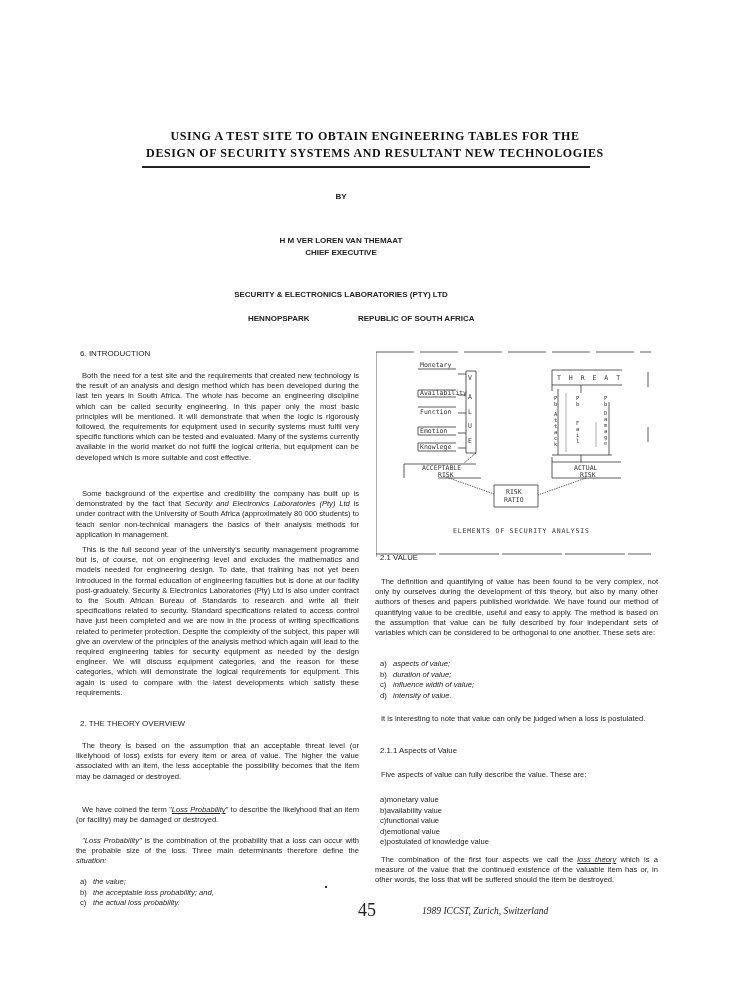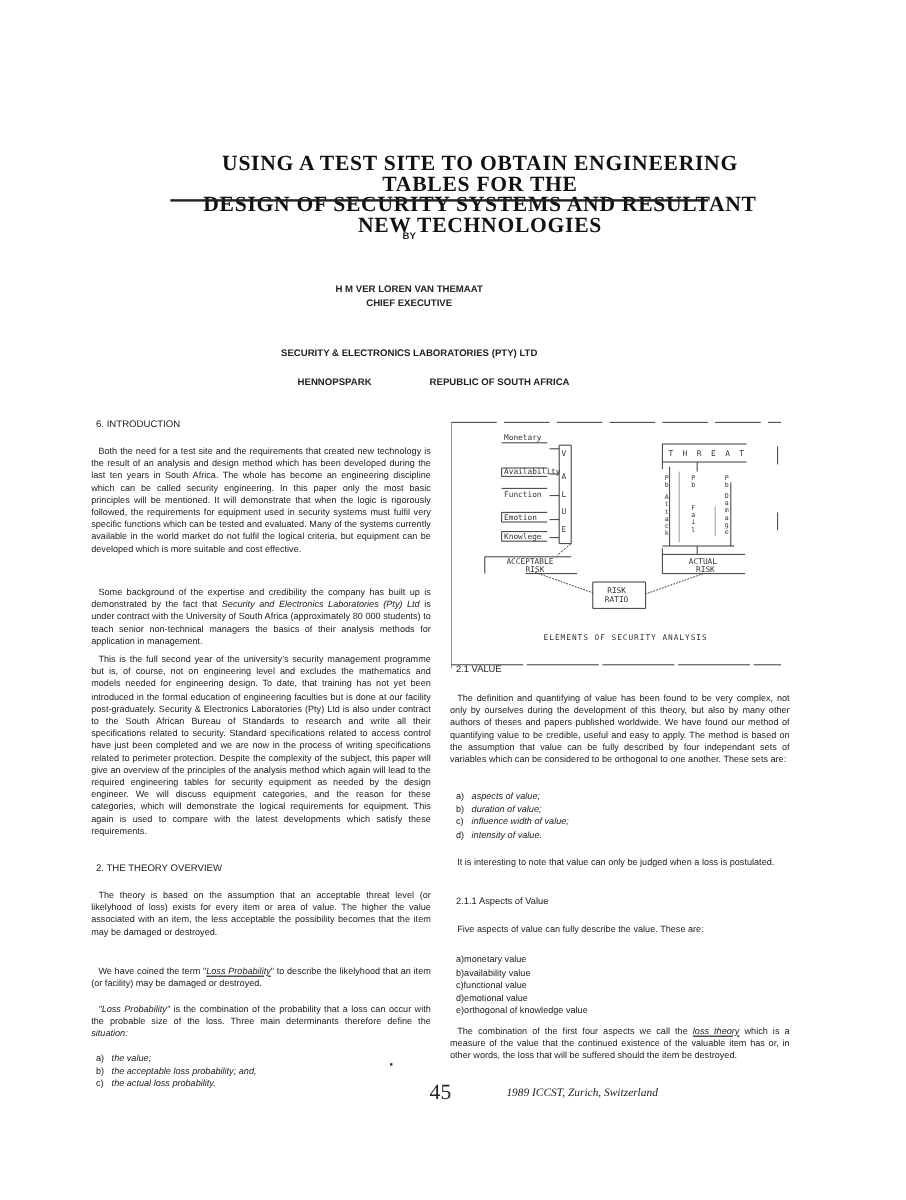--- a/index.html
+++ b/index.html
@@ -1,18 +1,18 @@
 <!DOCTYPE html>
 <html><head>
   <meta charset="utf-8">
   <style>
     html, body { margin: 0; padding: 0; background: #ffffff; }
     body { width: 755px; height: 1000px; position: relative; overflow: hidden; color: #1a1a1a; font-family: "Liberation Sans", sans-serif; }
     .abs { position: absolute; }
-    .title { left: 130px; top: 128px; width: 490px; text-align: center; font-family: "Liberation Serif", serif; font-weight: bold; font-size: 18px; line-height: 17px; letter-spacing: 0.6px; color: #111; text-transform: uppercase; margin-left: 25px; }
+    .title { left: 130px; top: 128px; width: 490px; text-align: center; font-family: "Liberation Serif", serif; font-weight: bold; font-size: 12px; line-height: 17px; letter-spacing: 0.6px; color: #111; text-transform: uppercase; }
     .title-rule { left: 142px; top: 166px; width: 448px; height: 2px; background: #222; }
     .center-line { left: 0; width: 682px; text-align: center; font-size: 8px; font-weight: bold; color: #222; }
     .para { font-size: 7.6px; line-height: 10.2px; text-align: justify; color: #222; }
     .heading { font-size: 8px; color: #222; }
     .list-item { font-size: 7.6px; line-height: 10.5px; color: #222; }
     .list-item i { font-style: italic; }
     .u { text-decoration: underline; }
     .footer-page { font-family: "Liberation Serif", serif; font-size: 18px; color: #222; }
     .footer-conf { font-family: "Liberation Serif", serif; font-style: italic; font-size: 9.5px; color: #222; }
     .diagram { left: 376px; top: 347px; width: 275px; height: 210px; }
@@ -183,19 +183,19 @@
 
 <div class="abs heading" style="left:380px; top:746px; font-size:7.8px;">2.1.1 Aspects of Value</div>
 
 <div class="abs para" style="left:375px; top:770px; width:283px; text-indent:6px;">Five aspects of value can fully describe the value.  These are:</div>
 
 <div class="abs" style="left:380px; top:795px;">
   <div class="list-item">a)monetary value</div>
   <div class="list-item">b)availability value</div>
   <div class="list-item">c)functional value</div>
   <div class="list-item">d)emotional value</div>
-  <div class="list-item">e)orthogonal of knowledge value</div>
+  <div class="list-item">e)postulated of knowledge value</div>
 </div>
 
 <div class="abs para" style="left:375px; top:855px; width:283px; text-indent:6px;"><span>The combination of the first four aspects we call the </span><i class="u">loss theory</i><span> which is a measure of the value that the continued existence of the valuable item has or, in other words, the loss that will be suffered should the item be destroyed.</span></div>
 
 <div class="abs footer-page" style="left:358px; top:900px;">45</div>
 <div class="abs footer-conf" style="left:422px; top:906px;">1989  ICCST, Zurich, Switzerland</div>
 
 </body></html>

